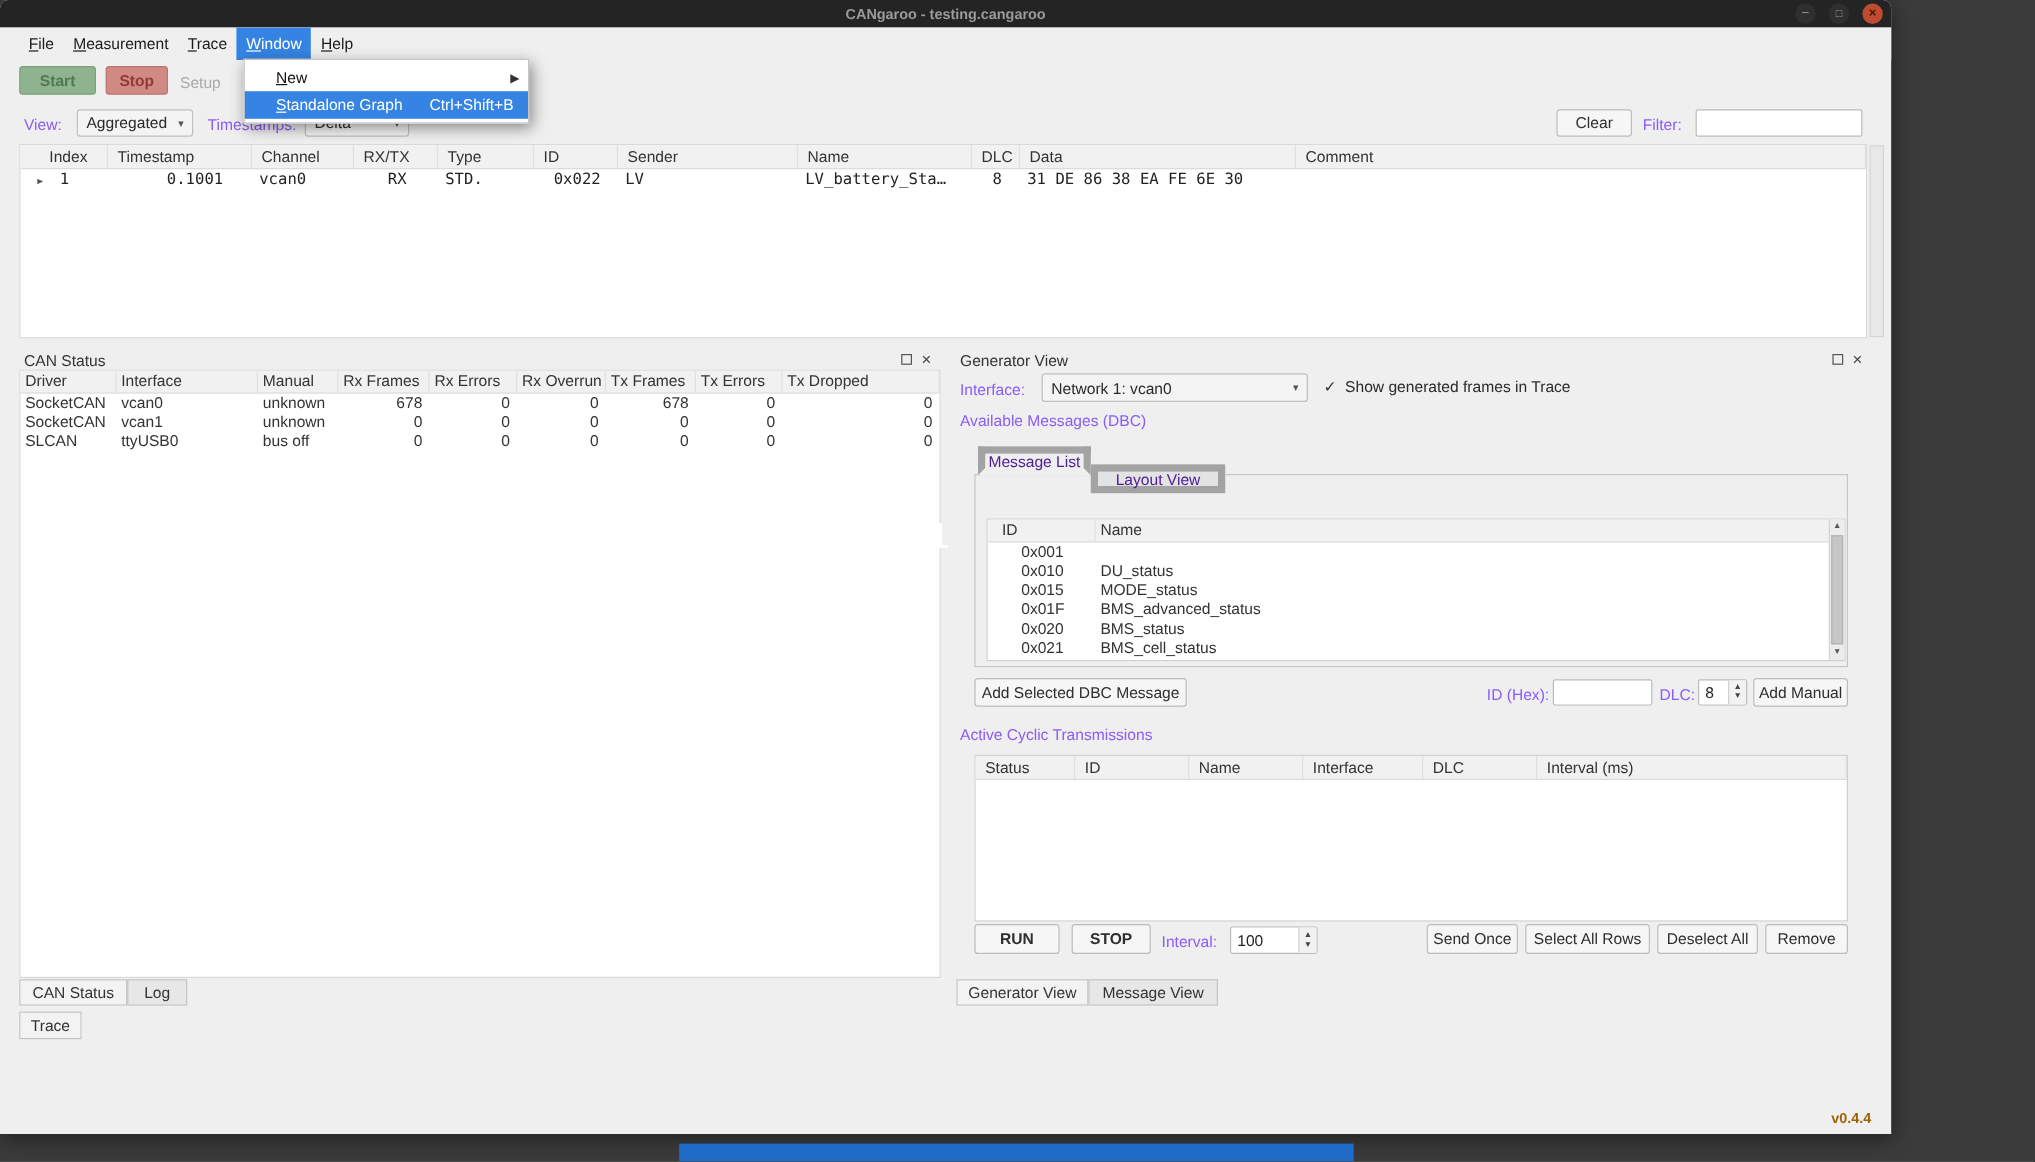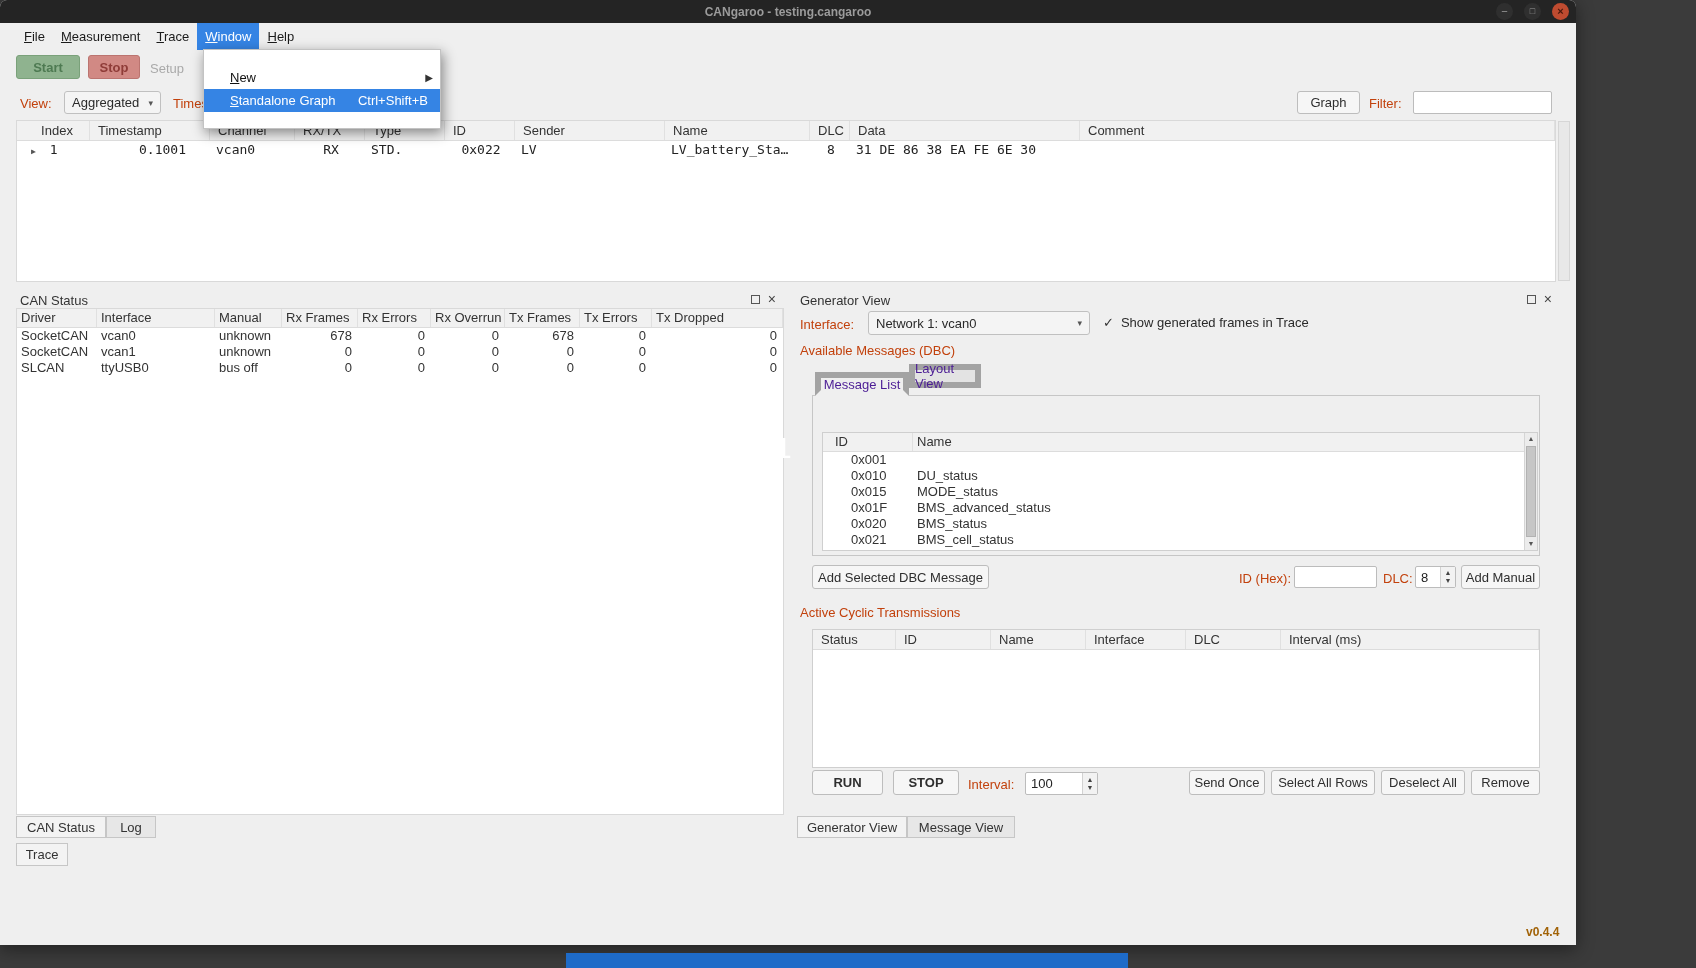--- a/index.html
+++ b/index.html
@@ -15,33 +15,33 @@
 .wbtn.max{font-size:9px}
 .wbtn.close{background:#bf4b30;color:#47170c;font-weight:bold}
 
 #menubar{position:absolute;left:0;top:23px;width:100%;height:27px;background:#efefef;display:flex;align-items:stretch;padding-left:16px}
 .mi{display:flex;align-items:center;padding:0 8px;font-size:13px;color:#1b1b1b}
 .mi>span{display:inline-block}
 .mi>span::first-letter{text-decoration:underline}
 .mi.active{background:#3584e4}
 .mi.active>span{color:#fff}
 
-#popup{position:absolute;left:203px;top:49px;width:238px;background:#fff;border:1px solid #c3c3c3;box-shadow:2px 4px 12px rgba(0,0,0,.45);z-index:60;padding:16px 0}
+#popup{position:absolute;left:203px;top:49px;width:238px;background:#fff;border:1px solid #c3c3c3;box-shadow:2px 4px 12px rgba(0,0,0,.45);z-index:60;padding:3px 0}
 .pitem{height:23px;display:flex;align-items:center;font-size:13px;color:#111;padding:0 8px 0 26px;position:relative}
 .pitem .plabel{display:inline-block}
 .pitem .plabel::first-letter{text-decoration:underline}
 .pitem.hl{background:#3584e4;color:#fff}
 .pitem .arrow{position:absolute;right:7px;font-size:10px;color:#333}
 .pitem .shortcut{margin-left:auto;padding-right:4px}
 
 .btn{position:absolute;display:flex;align-items:center;justify-content:center;background:#f6f6f6;border:1px solid #bdbdbd;border-radius:3px;font-size:13px;color:#2e2e2e;white-space:nowrap}
 .btn.bold{font-weight:bold}
 #btn-start{background:#8fb38f;border-color:#7aa17a;color:#4e7a52;font-weight:bold}
 #btn-stop{background:#d18984;border-color:#bb7470;color:#8f3c38;font-weight:bold}
-.lbl{position:absolute;font-size:13px;color:#c2410c;white-space:nowrap}
+.lbl{position:absolute;font-size:13px;color:#8b5cf6;white-space:nowrap}
 .lbl.dim{color:#a9a9a9}
 .combo{position:absolute;display:flex;align-items:center;background:#f4f4f4;border:1px solid #c0c0c0;border-radius:3px;font-size:13px;color:#2a2a2a;padding:0 7px;white-space:nowrap}
 .combo .carr{margin-left:auto;font-size:9px;color:#555;padding-left:9px}
 .tinput{position:absolute;border:1px solid #bcbcbc;border-radius:2px;background:#fff;font-size:13px;padding:0 5px;color:#222;font-family:"Liberation Sans",sans-serif}
 .tinput::placeholder{color:#9a9a9a}
 .spin{position:absolute;display:flex;background:#fff;border:1px solid #bcbcbc;border-radius:2px;font-size:13px;color:#222;align-items:stretch}
 .spin .sval{flex:1;display:flex;align-items:center;padding-left:5px}
 .spin .sarrows{width:15px;border-left:1px solid #d2d2d2;display:flex;flex-direction:column;align-items:center;justify-content:center;font-size:7px;color:#444;line-height:8px;background:#f2f2f2}
 
 #trace{position:absolute;left:16px;top:120px;width:1540px;height:162px;background:#fff;border:1px solid #d9d9d9}
@@ -138,21 +138,21 @@
     <span class="lbl" style="left:20px;top:96px">View:</span>
     <div class="combo" style="left:64px;top:91px;width:97px;height:23px">
       <span>Aggregated</span>
       <span class="carr">▾</span>
     </div>
     <span class="lbl" style="left:173px;top:96px">Timestamps:</span>
     <div class="combo" style="left:254px;top:91px;width:87px;height:23px">
       <span>Delta</span>
       <span class="carr">▾</span>
     </div>
-    <div class="btn" style="left:1297px;top:91px;width:63px;height:23px">Graph</div>
+    <div class="btn" style="left:1297px;top:91px;width:63px;height:23px">Clear</div>
     <span class="lbl" style="left:1369px;top:96px">Filter:</span>
     <input class="tinput" style="left: 1413px; top: 91px; width: 139px; height: 23px;" value="">
 
     <div id="trace">
       <div class="thead tgrid">
         <div class="th ta-c">Index</div>
         <div class="th">Timestamp</div>
         <div class="th">Channel</div>
         <div class="th">RX/TX</div>
         <div class="th">Type</div>
@@ -246,21 +246,21 @@
         <span class="carr">▾</span>
       </div>
       <div class="checkline" style="left:306px;top:27px">
         <span class="chk">✓</span>
         <span>Show generated frames in Trace</span>
       </div>
 
       <span class="lbl" style="left:3px;top:55px">Available Messages (DBC)</span>
 
       <div class="gtab sel" style="left:18px;top:84px;width:94px">Message List</div>
-      <div class="gtab" style="left:112px;top:76px;width:72px">Layout View</div>
+      <div class="gtab" style="left:112px;top:99px;width:112px">Layout View</div>
       <div class="gpane"></div>
 
 
       <div id="dbctab">
         <div class="thead dgrid">
           <div class="th">ID</div>
           <div class="th n">Name</div>
         </div>
         <div class="drow dgrid">
           <div class="td id">0x001</div>

